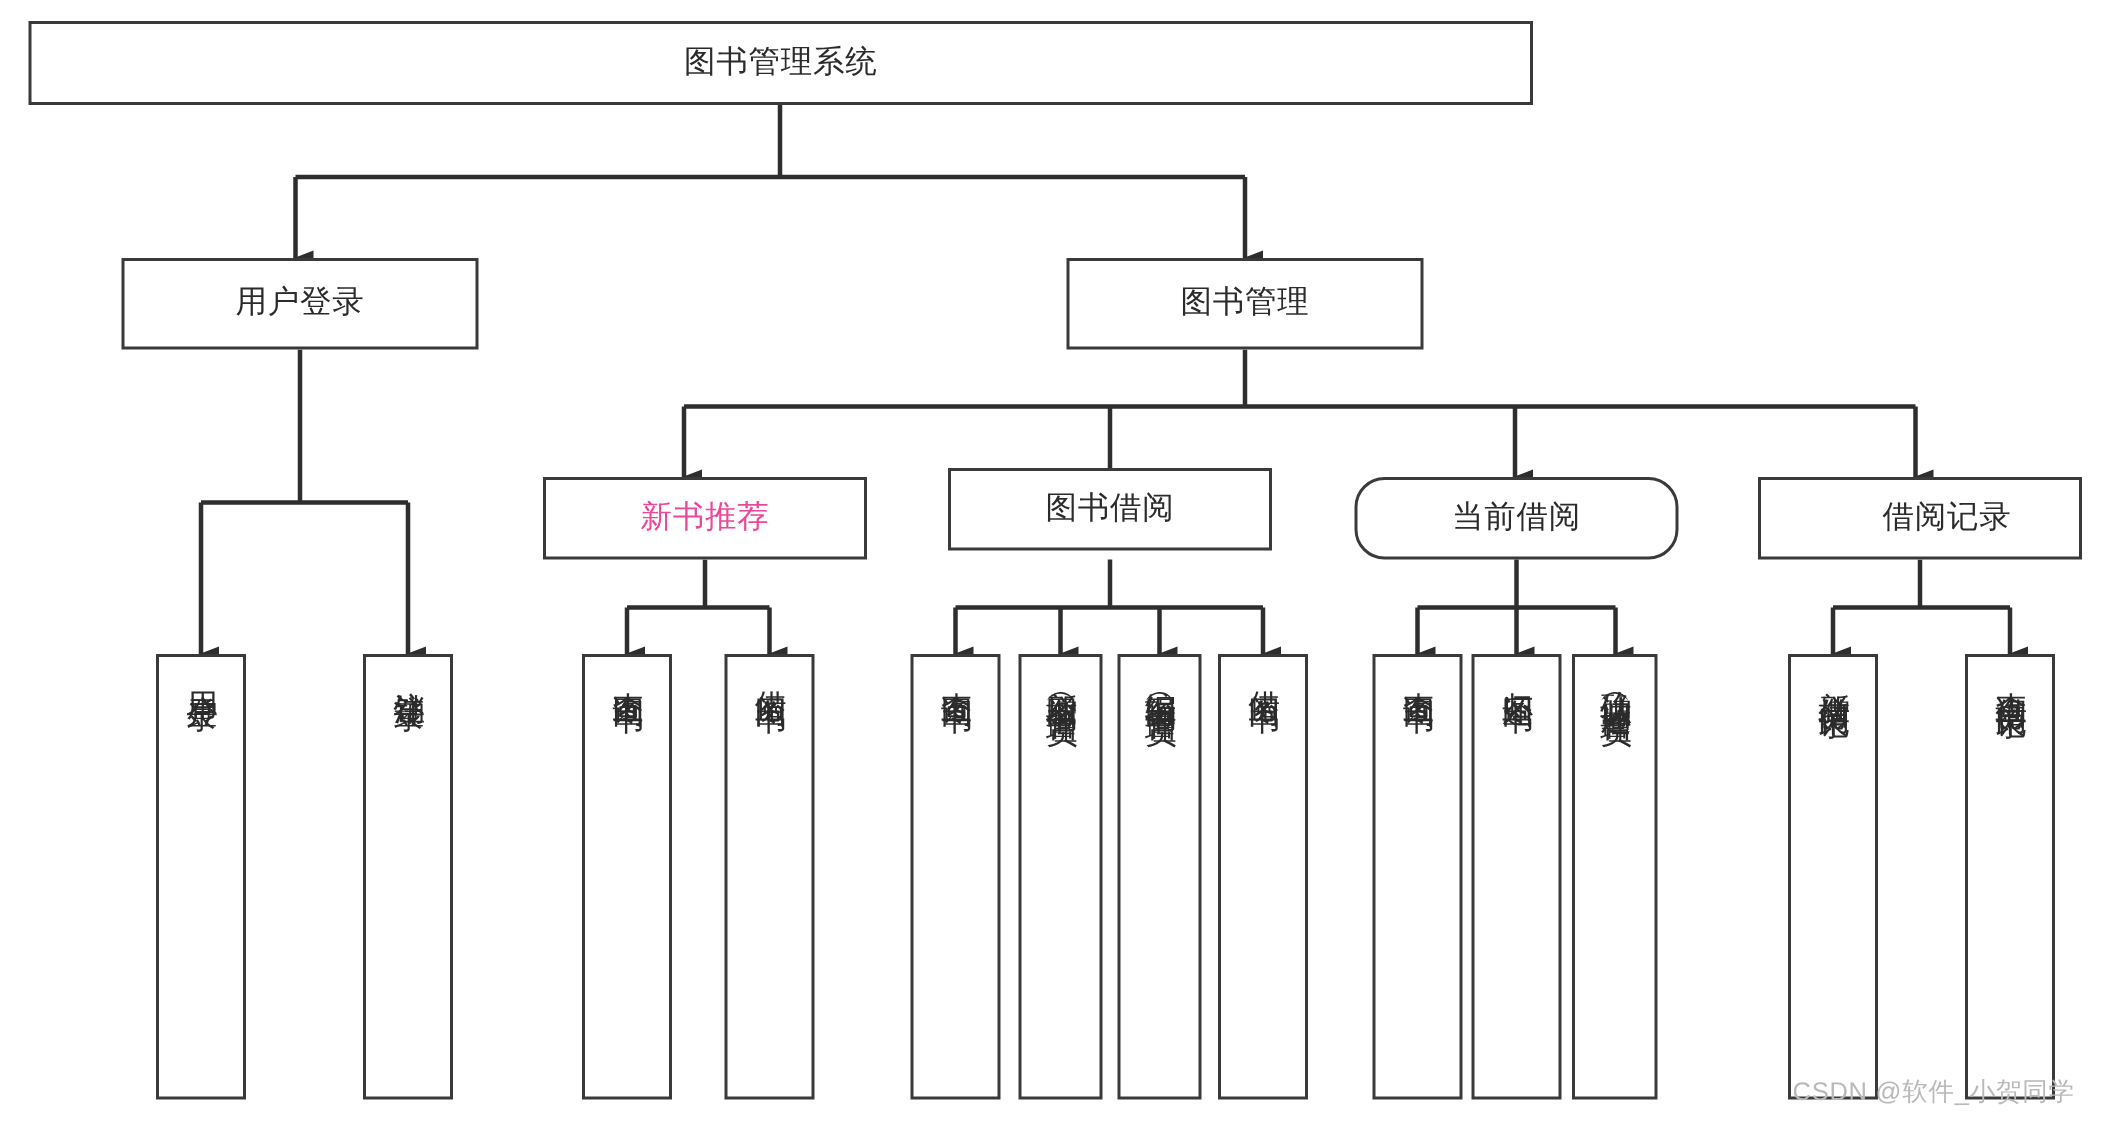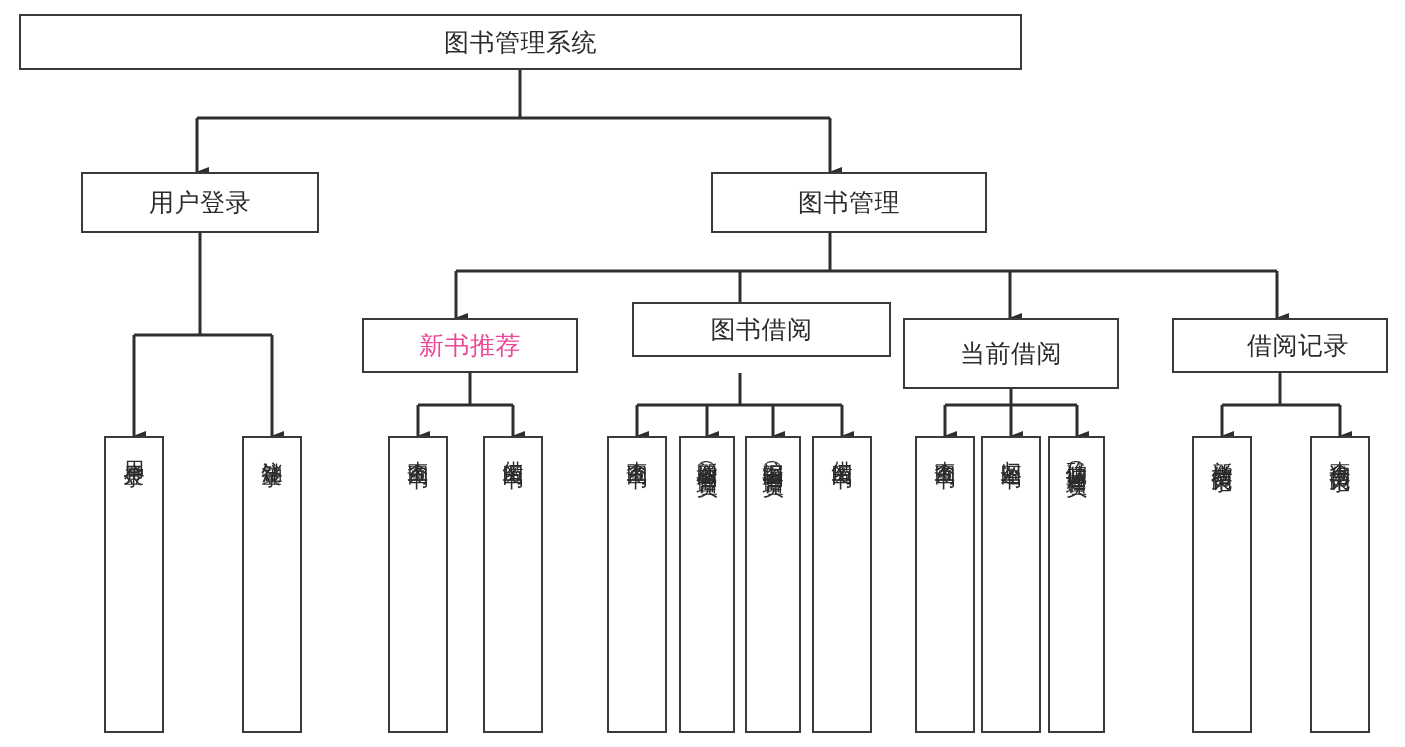--- a/index.html
+++ b/index.html
@@ -30,21 +30,21 @@
     box-sizing: border-box;
     background: #ffffff;
     border: 2px solid #3a3a3a;
     display: flex;
     align-items: center;
     justify-content: center;
     overflow: hidden;
   }
   .node-label {
     color: #2b2b2b;
-    font-size: 25px;
+    font-size: 21px;
     line-height: 1.08;
     letter-spacing: 0.5px;
     white-space: nowrap;
     text-align: center;
   }
   .node-box.horizontal .node-label {
     writing-mode: horizontal-tb;
   }
   .node-box.vertical {
     align-items: flex-start;
@@ -115,30 +115,30 @@
       </g>
   </svg>
 
   <div id="nodes-layer">
       <div class="node-box horizontal" style="left: 19px; top: 14px; width: 1003px; height: 56px; border-color: rgb(58, 58, 58);">
         <span class="node-label" style="color: rgb(43, 43, 43);">图书管理系统</span>
       </div>
       <div class="node-box horizontal" style="left: 81px; top: 172px; width: 238px; height: 61px; border-color: rgb(58, 58, 58);">
         <span class="node-label" style="color: rgb(43, 43, 43);">用户登录</span>
       </div>
-      <div class="node-box horizontal" style="left: 711px; top: 172px; width: 276px; height: 61px; border-color: rgb(58, 58, 58);">
+      <div class="node-box horizontal" style="left: 711px; top: 172px; width: 238px; height: 61px; border-color: rgb(58, 58, 58);">
         <span class="node-label" style="color: rgb(43, 43, 43);">图书管理</span>
       </div>
       <div class="node-box horizontal" style="left: 362px; top: 318px; width: 216px; height: 55px; border-color: rgb(58, 58, 58);">
         <span class="node-label" style="color: #ec4899;">新书推荐</span>
       </div>
-      <div class="node-box horizontal" style="left: 632px; top: 302px; width: 259px; height: 55px; border-color: rgb(58, 58, 58);">
+      <div class="node-box horizontal" style="left: 632px; top: 312px; width: 216px; height: 55px; border-color: rgb(58, 58, 58);">
         <span class="node-label" style="color: rgb(43, 43, 43);">图书借阅</span>
       </div>
-      <div class="node-box horizontal" style="left: 903px; top: 318px; width: 216px; height: 71px; border-color: rgb(58, 58, 58);">
+      <div class="node-box horizontal" style="left: 903px; top: 318px; width: 216px; height: 55px; border-color: rgb(58, 58, 58); border-radius: 20px;">
         <span class="node-label" style="color: rgb(43, 43, 43);">当前借阅</span>
       </div>
       <div class="node-box horizontal" style="left: 1172px; top: 318px; width: 216px; height: 55px; border-color: rgb(58, 58, 58); padding-left: 36px;">
         <span class="node-label" style="color: rgb(43, 43, 43);">借阅记录</span>
       </div>
       <div class="node-box vertical" style="left: 104px; top: 436px; width: 60px; height: 297px; border-color: rgb(58, 58, 58);">
         <span class="node-label" style="color: rgb(43, 43, 43);">用户登录</span>
       </div>
       <div class="node-box vertical" style="left: 242px; top: 436px; width: 60px; height: 297px; border-color: rgb(58, 58, 58);">
         <span class="node-label" style="color: rgb(43, 43, 43);">注销登录</span>
@@ -171,14 +171,15 @@
         <span class="node-label" style="color: rgb(43, 43, 43);">确认归还（管理员）</span>
       </div>
       <div class="node-box vertical" style="left: 1192px; top: 436px; width: 60px; height: 297px; border-color: rgb(58, 58, 58);">
         <span class="node-label" style="color: rgb(43, 43, 43);">新增借阅记录</span>
       </div>
       <div class="node-box vertical" style="left: 1310px; top: 436px; width: 60px; height: 297px; border-color: rgb(58, 58, 58);">
         <span class="node-label" style="color: rgb(43, 43, 43);">查询借阅记录</span>
       </div>
     </div>
 
+  <div class="watermark" style="left: 1195px; top: 716px; color: rgb(185, 185, 185);">CSDN @软件_小贺同学</div>
 
 </div>
 
 </body></html>

